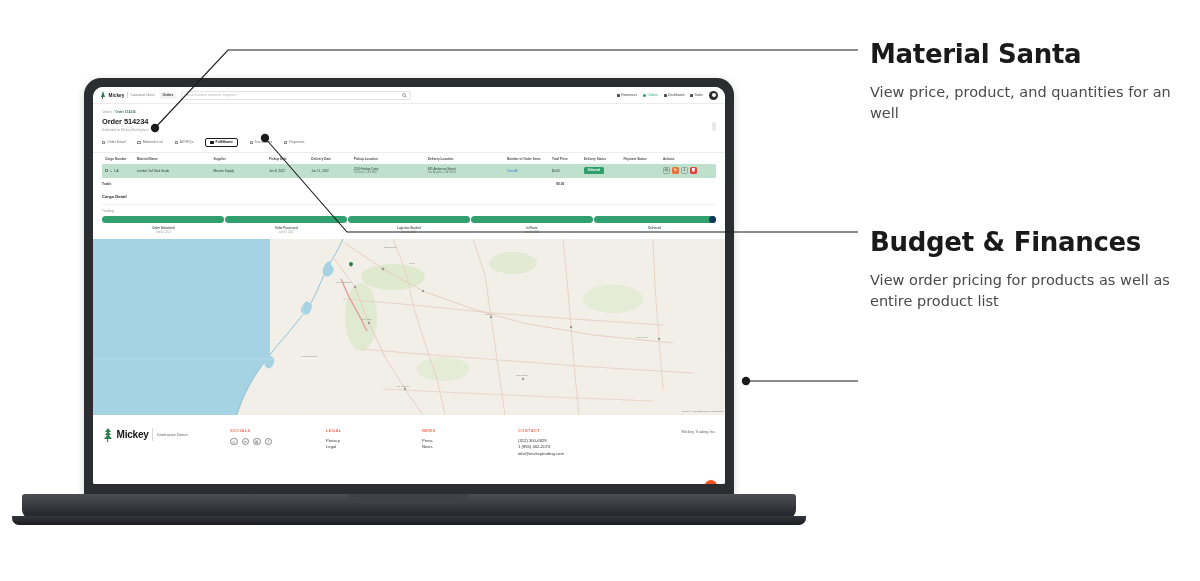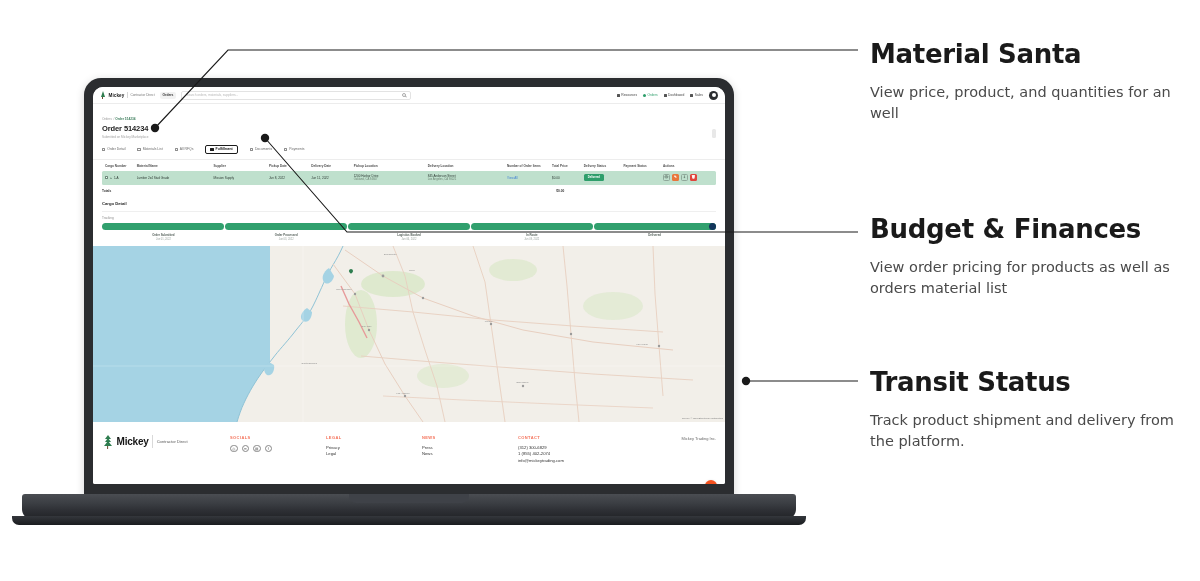--- a/index.html
+++ b/index.html
@@ -21,39 +21,39 @@
     font-size: 26px; font-weight: 700; color: #1a1a1a;
     letter-spacing: -0.3px; line-height: 1.1; white-space: nowrap;
   }
   .callout p {
     margin-top: 13px;
     font-family: "DejaVu Sans", sans-serif;
     font-size: 14.5px; font-weight: 400; color: #4a4a4a;
     line-height: 1.45;
   }
   #callout-material { top: 40px; }
-  #callout-budget   { top: 215px; }
+  #callout-budget   { top: 228px; }
   #callout-transit  { top: 368px; }
 
   
   .laptop { position: absolute; left: 84px; top: 78px; width: 650px; height: 455px; z-index: 10; }
   .laptop-lid {
     position: absolute; left: 0; top: 0; width: 650px; height: 420px;
     background: #2b2d30;
     border-radius: 17px 17px 4px 4px;
     padding: 9px 9px 14px 9px;
     box-shadow: 0 2px 9px rgba(0,0,0,0.17);
   }
   .screen {
     width: 100%; height: 100%;
     background: #ffffff;
     border-radius: 10px 10px 2px 2px;
     overflow: hidden;
     position: relative;
-    display: flex; flex-direction: column; gap: 7px;
+    display: flex; flex-direction: column;
   }
   .laptop-base {
     position: absolute; left: -62px; top: 416px; width: 774px; height: 26px;
     background: linear-gradient(180deg,#4a4d52 0%, #3a3d42 38%, #2e3035 62%, #1f2125 100%);
     border-radius: 3px 3px 11px 11px;
   }
   .laptop-base:after {
     content:""; position: absolute; left: 50%; top: 0; transform: translateX(-50%);
     width: 120px; height: 9px; background: #3f4248;
     border-radius: 0 0 7px 7px;
@@ -231,27 +231,23 @@
     <circle cx="746" cy="381" r="4.2" fill="#1a1a1a"></circle>
   </svg>
 
   <div class="callout" id="callout-material">
     <h2>Material Santa</h2>
     <p>View price, product, and quantities for an well</p>
   </div>
 
   <div class="callout" id="callout-budget">
     <h2>Budget &amp; Finances</h2>
-    <p>View order pricing for products as well as orders material list</p>
+    <p>View order pricing for products as well as entire product list</p>
   </div>
 
-  <div class="callout" id="callout-transit">
-    <h2>Transit Status</h2>
-    <p>Track product shipment and delivery from the platform.</p>
-  </div>
 
   <div class="laptop">
     <div class="laptop-lid">
       <div class="screen">
 
         <div class="topnav">
           <div class="brand">
             <span class="tree-ico"></span>
             <span class="brand-name">Mickey</span>
             <span class="brand-sep"></span>

